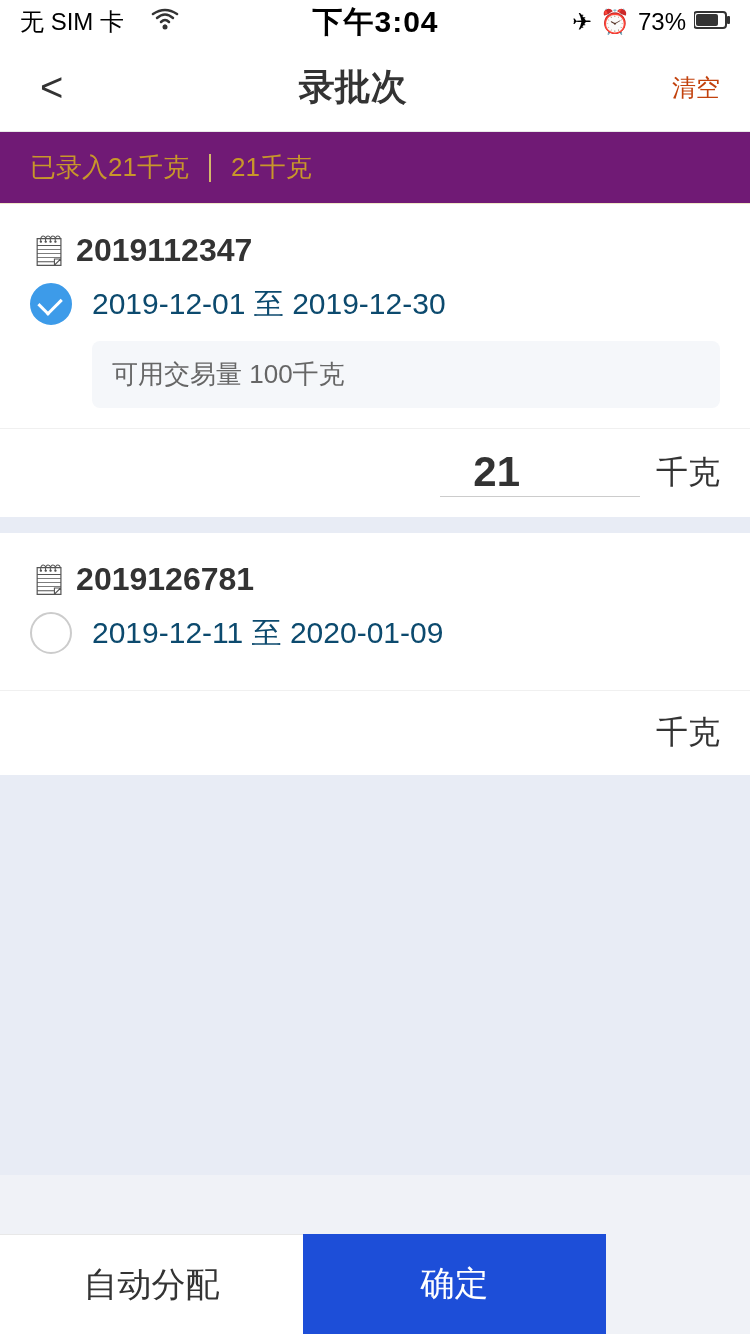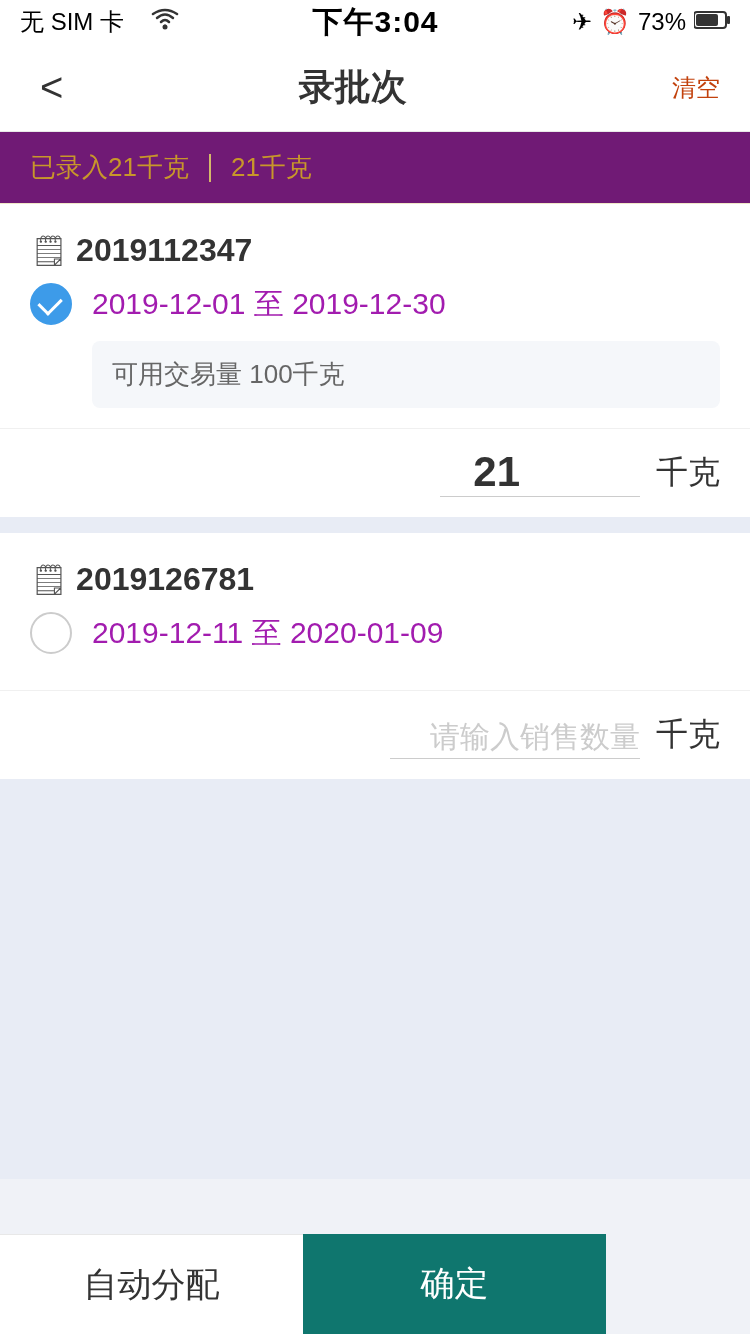--- a/index.html
+++ b/index.html
@@ -143,21 +143,21 @@
       content: '';
       width: 18px;
       height: 12px;
       border-left: 3px solid #fff;
       border-bottom: 3px solid #fff;
       transform: rotate(-45deg) translateY(-2px);
       display: block;
     }
     .batch-date {
       font-size: 30px;
-      color: #a21caf;
+      color: #0c4a6e;
     }
 
     .batch-qty-row {
       background: #f5f7fa;
       border-radius: 8px;
       padding: 16px 20px;
       margin-left: 62px;
     }
     .batch-qty-text {
       font-size: 26px;
@@ -254,21 +254,21 @@
       flex: 1;
       background: #fff;
       border: none;
       font-size: 34px;
       color: #333;
       cursor: pointer;
       border-top: 1px solid #e8e8e8;
     }
     .btn-confirm {
       flex: 1;
-      background: #0f766e;
+      background: #1d4ed8;
       border: none;
       font-size: 34px;
       color: #fff;
       cursor: pointer;
     }
   </style>
 </head>
 <body>
 
 <div class="status-bar">
@@ -339,23 +339,20 @@
     <span class="batch-icon">🗒</span>
     <span class="batch-id">2019126781</span>
   </div>
   <div class="batch-date-row">
     <div class="radio-circle"></div>
     <span class="batch-date">2019-12-11 至 2020-01-09</span>
   </div>
 </div>
 
 <div class="input-row">
-  <div class="input-underline">
-    <span class="input-placeholder">请输入销售数量</span>
-  </div>
   <span class="input-unit">千克</span>
 </div>
 
 <div class="gray-area" style="height: 388px;"></div>
 
 <div class="bottom-bar">
   <button class="btn-auto">自动分配</button>
   <button class="btn-confirm">确定</button>
 </div>
 

